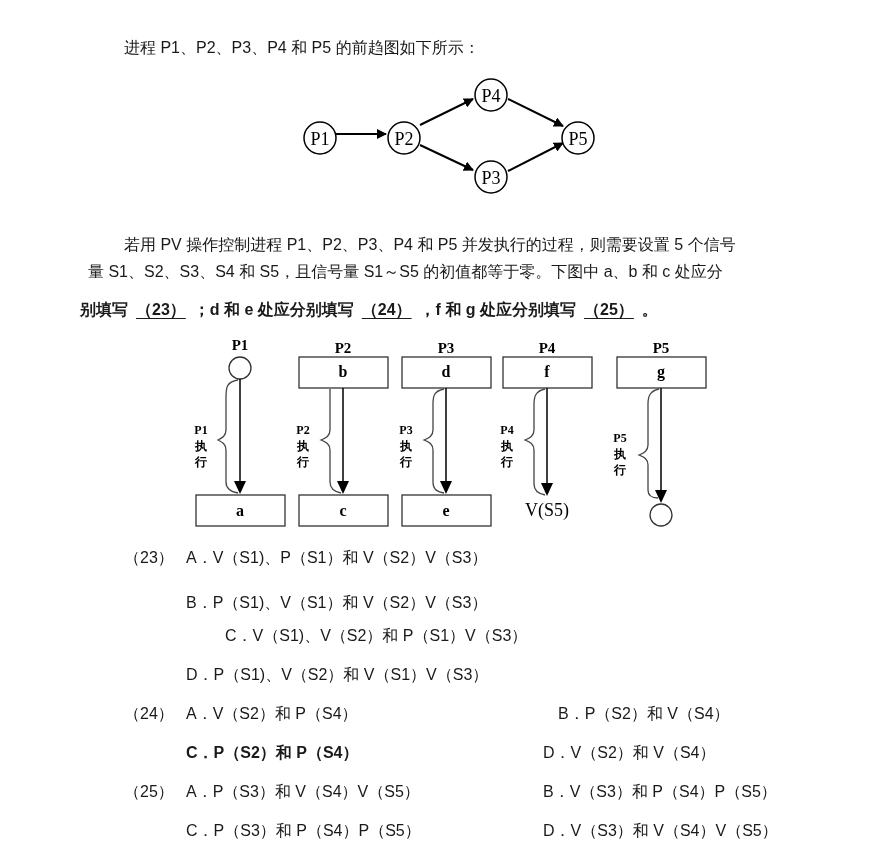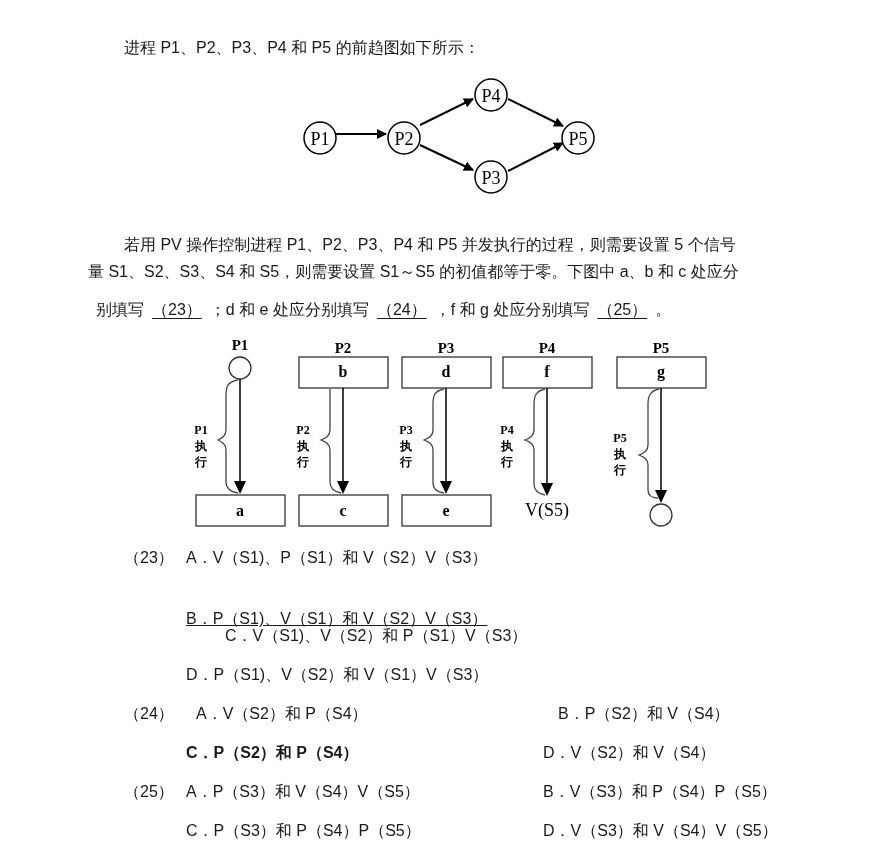--- a/index.html
+++ b/index.html
@@ -37,22 +37,22 @@
   <g font-size="18" text-anchor="middle" fill="#000">
     <text x="320" y="145">P1</text>
     <text x="404" y="145">P2</text>
     <text x="491" y="102">P4</text>
     <text x="491" y="184">P3</text>
     <text x="578" y="145">P5</text>
   </g>
 </svg>
 
 <div class="line" style="left:124px;top:223px;margin-top:12px;">若用 PV 操作控制进程 P1、P2、P3、P4 和 P5 并发执行的过程，则需要设置 5 个信号</div>
-<div class="line" style="left:88px;top:262px;">量 S1、S2、S3、S4 和 S5，则需要设置 S1～S5 的初值都等于零。下图中 a、b 和 c 处应分</div>
-<div class="line" style="left:96px;top:300px;">
+<div class="line" style="left:88px;top:262px;">量 S1、S2、S3、S4 和 S5，且信号量 S1～S5 的初值都等于零。下图中 a、b 和 c 处应分</div>
+<div class="line" style="left:80px;top:300px;font-weight:bold;">
   <span>别填写</span><span class="u" style="padding:0 8px;">（23）</span><span>；d 和 e 处应分别填写</span><span class="u" style="padding:0 8px;">（24）</span><span>，f 和 g 处应分别填写</span><span class="u" style="padding:0 8px;">（25）</span><span>。</span>
 </div>
 
 <svg width="883" height="540" style="position:absolute;left:0;top:0;">
   <defs>
     <marker id="ah2" markerWidth="10" markerHeight="12" refX="5" refY="11" orient="auto" markerUnits="userSpaceOnUse">
       <path d="M0,0 L10,0 L5,12 z" fill="#000" transform="rotate(-90 5 6)"></path>
     </marker>
   </defs>
   <g font-weight="bold" font-size="15" text-anchor="middle" fill="#000">
@@ -119,26 +119,26 @@
       <text x="507" y="450">执</text>
       <text x="507" y="466">行</text>
     <text x="620" y="442">P5</text>
       <text x="620" y="458">执</text>
       <text x="620" y="474">行</text>
   </g>
 </svg>
 
 <div class="opt" style="left:124px;top:548px;">（23）</div>
 <div class="opt" style="left:186px;top:548px;">A．V（S1)、P（S1）和 V（S2）V（S3）</div>
-<div class="opt" style="left:186px;top:609px;text-decoration:underline;">B．P（S1)、V（S1）和 V（S2）V（S3）</div>
+<div class="opt" style="left:186px;top:593px;">B．P（S1)、V（S1）和 V（S2）V（S3）</div>
 <div class="opt" style="left:198px;top:626px;margin-left:27px;">C．V（S1)、V（S2）和 P（S1）V（S3）</div>
 <div class="opt" style="left:186px;top:665px;text-align:center;">D．P（S1)、V（S2）和 V（S1）V（S3）</div>
 
 <div class="opt" style="left:124px;top:704px;">（24）</div>
-<div class="opt" style="left:196px;top:704px;text-align:right;">A．V（S2）和 P（S4）</div>
+<div class="opt" style="left:186px;top:704px;text-align:right;">A．V（S2）和 P（S4）</div>
 <div class="opt" style="left:558px;top:704px;">B．P（S2）和 V（S4）</div>
 <div class="opt" style="left:186px;top:743px;font-weight:bold;">C．P（S2）和 P（S4）</div>
 <div class="opt" style="left:543px;top:743px;">D．V（S2）和 V（S4）</div>
 
 <div class="opt" style="left:124px;top:782px;">（25）</div>
 <div class="opt" style="left:186px;top:782px;">A．P（S3）和 V（S4）V（S5）</div>
 <div class="opt" style="left:543px;top:782px;">B．V（S3）和 P（S4）P（S5）</div>
 <div class="opt" style="left:186px;top:821px;">C．P（S3）和 P（S4）P（S5）</div>
 <div class="opt" style="left:543px;top:821px;">D．V（S3）和 V（S4）V（S5）</div>
 

